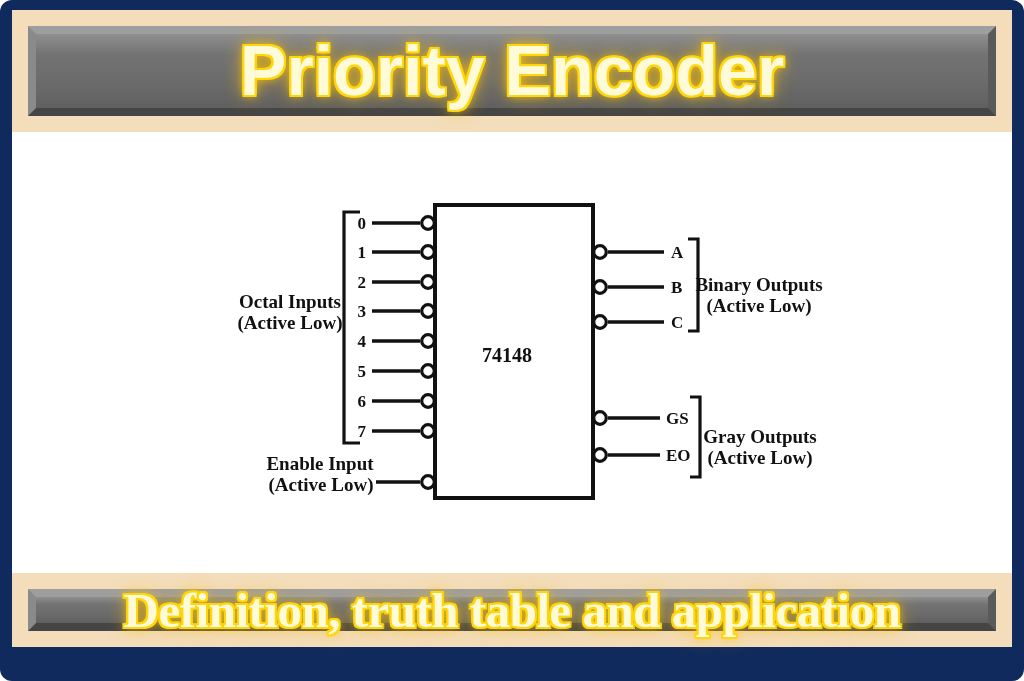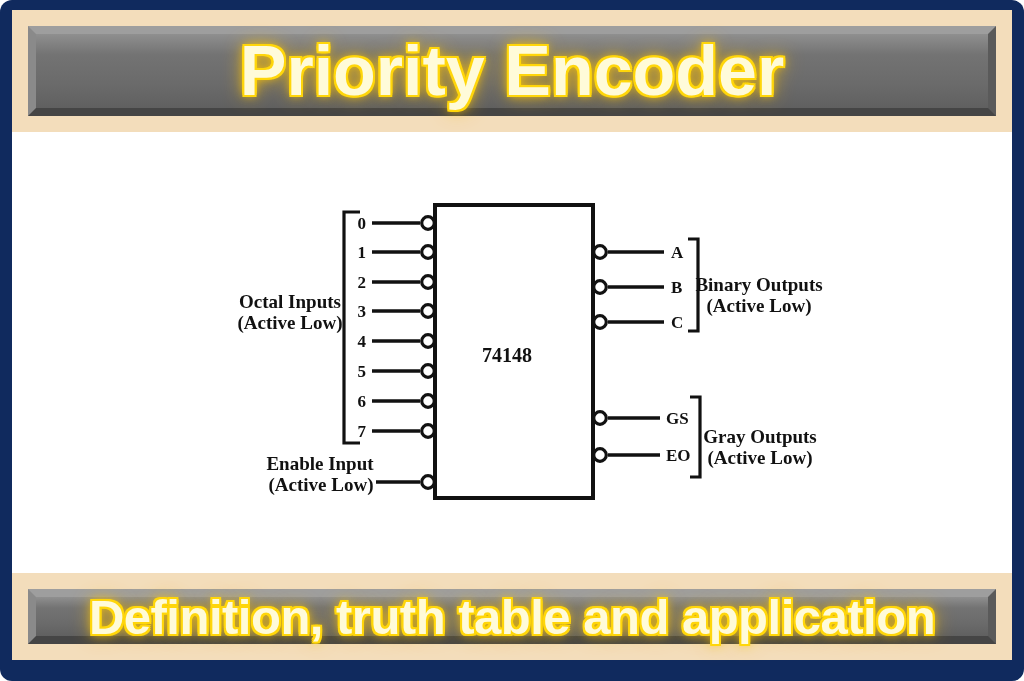--- a/index.html
+++ b/index.html
@@ -1,21 +1,21 @@
 <!DOCTYPE html>
 <html><head>
 <meta charset="utf-8">
 <style>
   html,body{margin:0;padding:0;background:#ffffff;}
   body{width:1024px;height:681px;position:relative;font-family:"Liberation Sans",sans-serif;overflow:hidden;}
   .frame{position:absolute;inset:0;background:#102a5e;border-radius:12px;}
   .white-area{position:absolute;left:12px;right:12px;top:130px;height:445px;background:#ffffff;}
   .banner{position:absolute;left:12px;right:12px;background:#f3ddbb;padding:16px;box-sizing:border-box;}
   .banner.top{top:10px;height:122px;}
-  .banner.bottom{top:573px;height:87px;}
+  .banner.bottom{top:573px;height:74px;font-family:Liberation Serif, serif;}
   .banner-face{width:100%;height:100%;box-sizing:border-box;
     border:8px solid;
     border-top-color:#9e9e9e;border-left-color:#8a8a8a;
     border-right-color:#5a5a5a;border-bottom-color:#454545;
     background:linear-gradient(180deg,#8f8f8f 0%,#737373 28%,#6a6a6a 70%,#606060 100%);
     display:flex;align-items:center;justify-content:center;}
   .glow-title{
     font-weight:bold;color:#fffbd9;letter-spacing:0px;white-space:nowrap;
     text-shadow:
       -2px -2px 0 #ffd60a, 2px -2px 0 #ffd60a, -2px 2px 0 #ffd60a, 2px 2px 0 #ffd60a,

